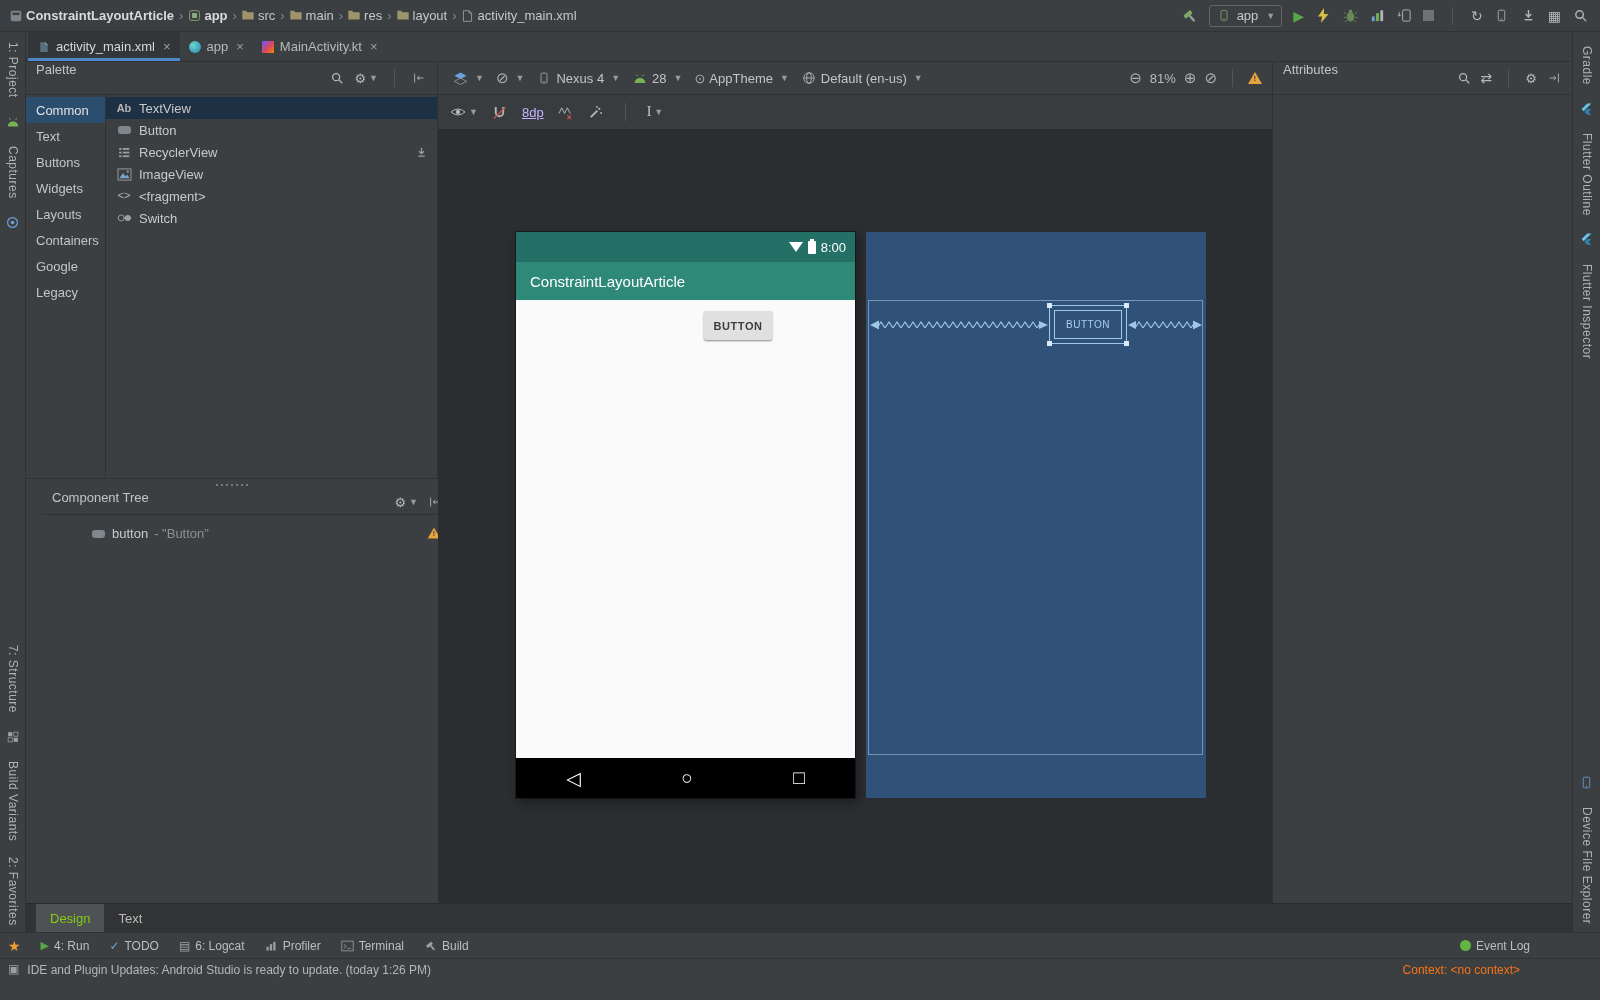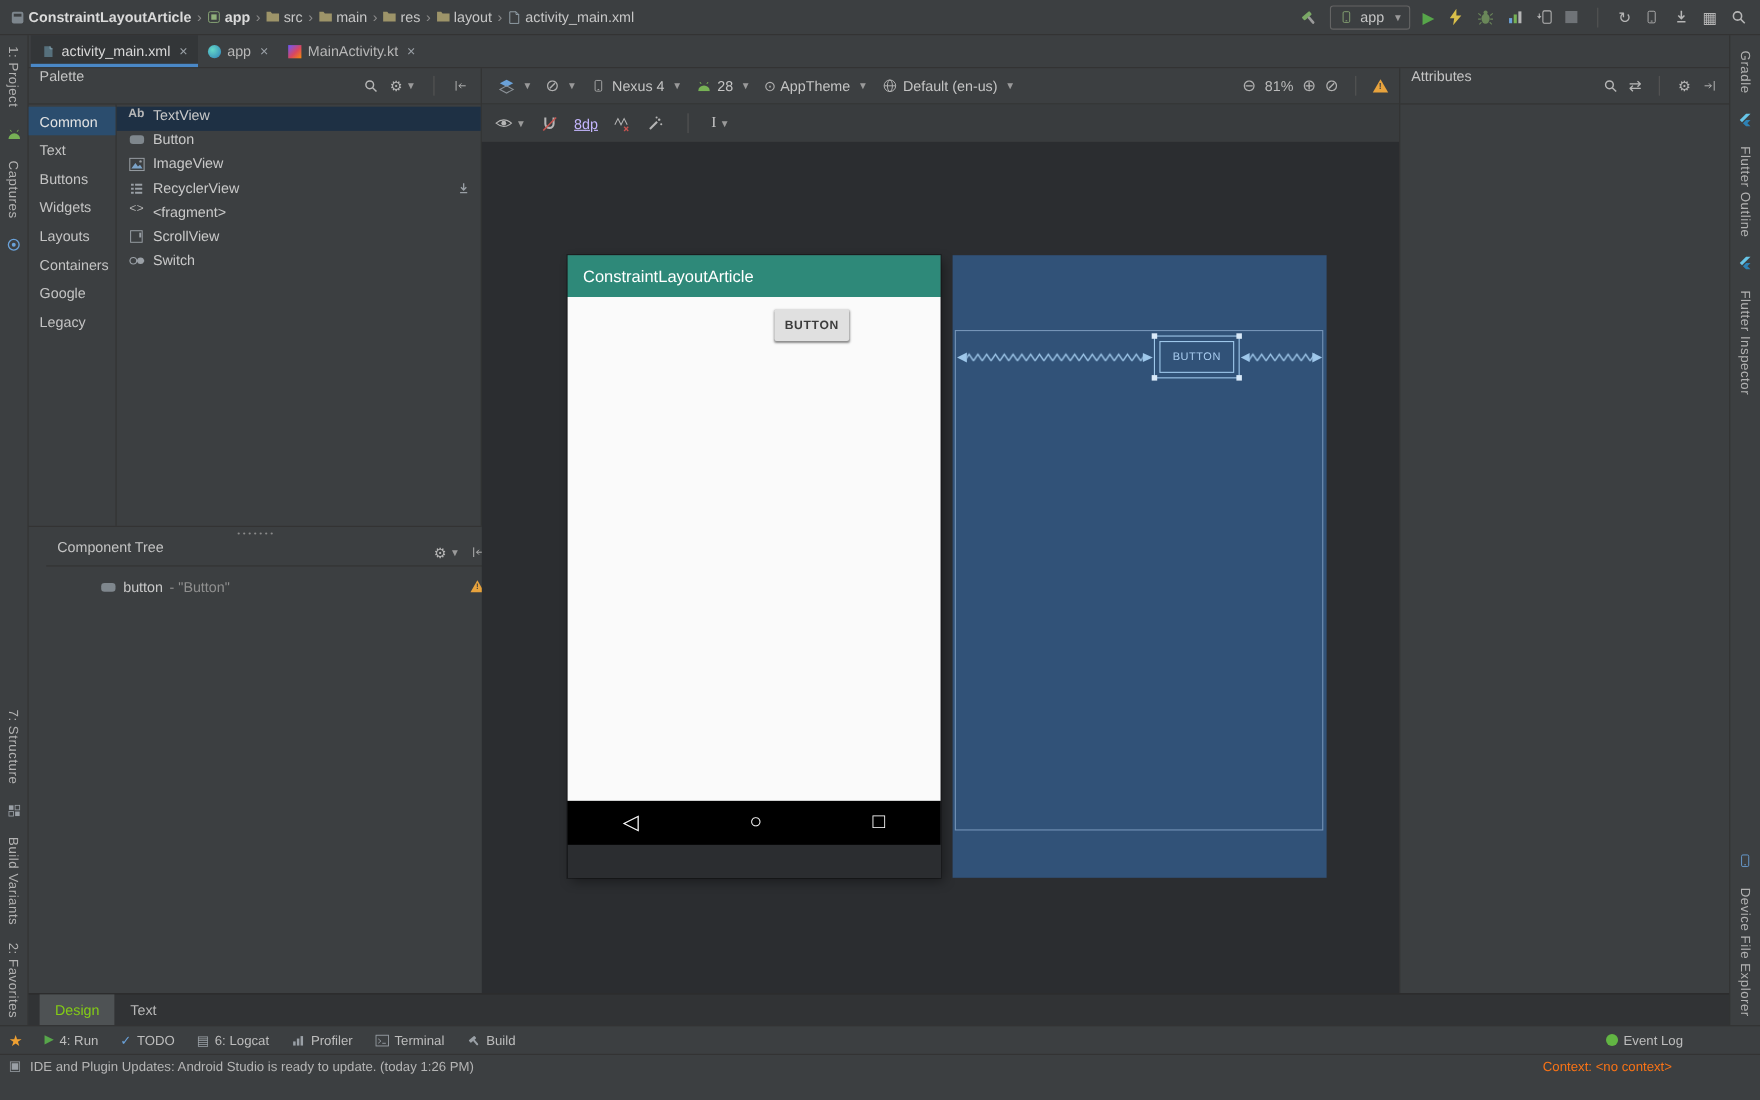--- a/index.html
+++ b/index.html
@@ -57,21 +57,21 @@
   .phead .tools { margin-left:auto; display:flex; align-items:center; gap:9px; }
 
   
   #palette { position:absolute; left:26px; top:62px; width:412px; height:416px;
     border-right:1px solid #323232; }
   #palette-body { display:flex; height:383px; }
   #palette-cats { width:80px; border-right:1px solid #323232; padding-top:2px; }
   .cat-row { height:26px; display:flex; align-items:center; padding-left:10px; color:#c4c4c4; }
   .cat-row.sel { background:#2b4d6e; color:#e2e2e2; }
   #palette-list { flex:1; padding-top:2px; }
-  .comp-row { height:22px; display:flex; align-items:flex-start; gap:7px; padding:0 8px 0 10px; color:#c9c9c9; }
+  .comp-row { height:22px; display:flex; align-items:center; gap:7px; padding:0 8px 0 10px; color:#c9c9c9; }
   .comp-row.sel { background:#1e3044; }
   .txt-ic { font-size:11px; font-weight:bold; color:#b6b6b6; width:16px; text-align:center; }
   .frag-ic { font-size:11px; font-family:"Liberation Mono", monospace; color:#b6b6b6; width:16px; text-align:center; }
   .dl-right { margin-left:auto; }
 
   
   #splitter { position:absolute; left:26px; top:478px; width:412px; height:12px;
     border-top:1px solid #323232; display:flex; align-items:center; justify-content:center; }
   .grip { width:2px; height:2px; border-radius:50%; background:#8a8a8a;
     box-shadow:5px 0 0 #8a8a8a, 10px 0 0 #8a8a8a, 15px 0 0 #8a8a8a, 20px 0 0 #8a8a8a,
@@ -414,30 +414,20 @@
     <div id="palette-list" data-interactable="false">
       <div class="comp-row sel" data-interactable="true">
         <span class="txt-ic" data-interactable="false">Ab</span>
         <span data-interactable="false">TextView</span>
       </div>
       <div class="comp-row" data-interactable="true">
         <span class="ic" data-interactable="false">
             <span style="width:13px;height:8px;background:#7f878d;border-radius:3px;display:inline-block;"></span>
           </span>
         <span data-interactable="false">Button</span>
-      </div>
-      <div class="comp-row" data-interactable="true">
-        <span class="ic" data-interactable="false">
-          <svg width="15" height="13" viewBox="0 0 16 14">
-              <rect x="1" y="1" width="14" height="12" fill="none" stroke="#9aa0a6"></rect>
-              <path d="M2.5,11 L6.5,5.5 L9,9 L11,7.2 L13.5,11 Z" fill="#7ba3c8"></path>
-              <circle cx="11.5" cy="4" r="1.2" fill="#9aa0a6"></circle>
-            </svg>
-        </span>
-        <span data-interactable="false">ImageView</span>
       </div>
       <div class="comp-row" data-interactable="true">
         <span class="ic" data-interactable="false">
           <svg width="14" height="13" viewBox="0 0 16 16">
               <g fill="#9aa0a6">
                 <rect x="2" y="2.5" width="3" height="2.2"></rect>
                 <rect x="6.5" y="2.5" width="8" height="2.2"></rect>
                 <rect x="2" y="7" width="3" height="2.2"></rect>
                 <rect x="6.5" y="7" width="8" height="2.2"></rect>
                 <rect x="2" y="11.5" width="3" height="2.2"></rect>
@@ -447,31 +437,32 @@
         </span>
         <span data-interactable="false">RecyclerView</span>
         <span class="ic dl-right" data-interactable="true">
           <svg width="13" height="13" viewBox="0 0 16 16">
               <path d="M8,2 v7 M5,6.5 L8,9.5 L11,6.5" stroke="#9aa0a6" fill="none" stroke-width="1.5"></path>
               <line x1="4" y1="12.5" x2="12" y2="12.5" stroke="#9aa0a6" stroke-width="1.5"></line>
             </svg>
         </span>
       </div>
       <div class="comp-row" data-interactable="true">
+        <span class="ic" data-interactable="false">
+          <svg width="15" height="13" viewBox="0 0 16 14">
+              <rect x="1" y="1" width="14" height="12" fill="none" stroke="#9aa0a6"></rect>
+              <path d="M2.5,11 L6.5,5.5 L9,9 L11,7.2 L13.5,11 Z" fill="#7ba3c8"></path>
+              <circle cx="11.5" cy="4" r="1.2" fill="#9aa0a6"></circle>
+            </svg>
+        </span>
+        <span data-interactable="false">ImageView</span>
+      </div>
+      <div class="comp-row" data-interactable="true">
         <span class="frag-ic" data-interactable="false">&lt;&gt;</span>
         <span data-interactable="false">&lt;fragment&gt;</span>
-      </div>
-      <div class="comp-row" data-interactable="true">
-        <span class="ic" data-interactable="false">
-          <svg width="14" height="14" viewBox="0 0 16 16">
-              <rect x="2" y="2" width="12" height="12" fill="none" stroke="#9aa0a6"></rect>
-              <rect x="11" y="4" width="2" height="5" fill="#9aa0a6"></rect>
-            </svg>
-        </span>
-        <span data-interactable="false">ScrollView</span>
       </div>
       <div class="comp-row" data-interactable="true">
         <span class="ic" data-interactable="false">
           <svg width="15" height="12" viewBox="0 0 16 12">
               <line x1="1" y1="6" x2="15" y2="6" stroke="#9aa0a6" stroke-width="2"></line>
               <circle cx="4.5" cy="6" r="3.2" fill="#3c3f41" stroke="#9aa0a6"></circle>
               <circle cx="11.5" cy="6" r="3.2" fill="#9aa0a6"></circle>
             </svg>
         </span>
         <span data-interactable="false">Switch</span>
@@ -611,20 +602,25 @@
     <span class="vdiv" data-interactable="false"></span>
     <span class="hs" data-interactable="true">
       <span class="serif-i" data-interactable="false">I</span>
       <span class="chev" data-interactable="false">▼</span>
     </span>
   </div>
 
   <div id="canvas" data-interactable="true">
 
     <div id="phone" data-interactable="false">
+      <div id="phone-status" data-interactable="false">
+        <span class="wifi-tri" data-interactable="false"></span>
+        <span class="battery" data-interactable="false"></span>
+        <span class="time" data-interactable="false">8:00</span>
+      </div>
       <div id="phone-appbar" data-interactable="false">
         <span data-interactable="false">ConstraintLayoutArticle</span>
       </div>
       <div id="phone-content" data-interactable="false">
         <div id="design-button" data-interactable="true">BUTTON</div>
       </div>
       <div id="phone-nav" data-interactable="false">
         <span class="nav-glyph" data-interactable="false">◁</span>
         <span class="nav-glyph" data-interactable="false">○</span>
         <span class="nav-glyph" data-interactable="false">□</span>

